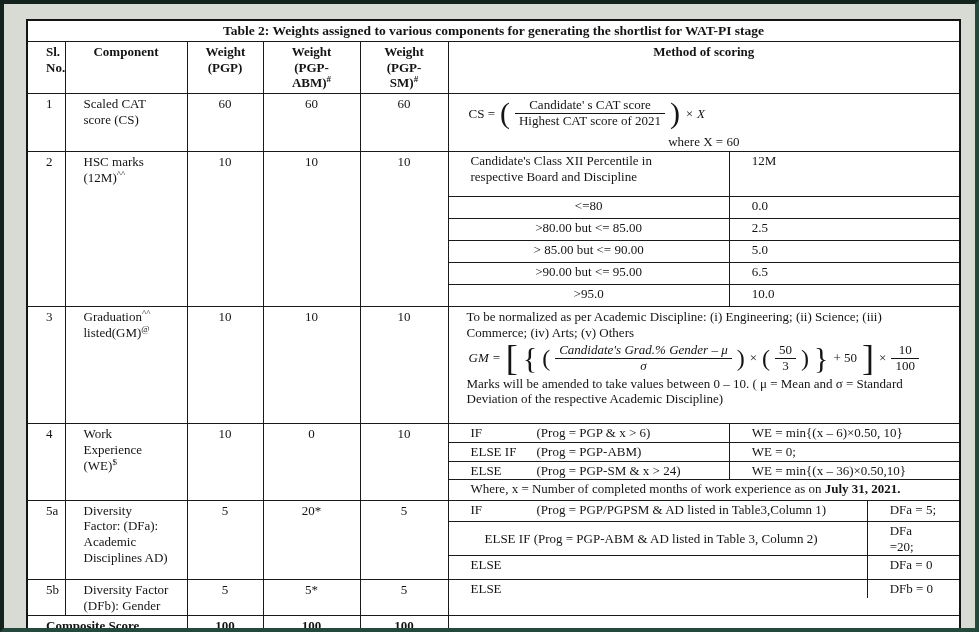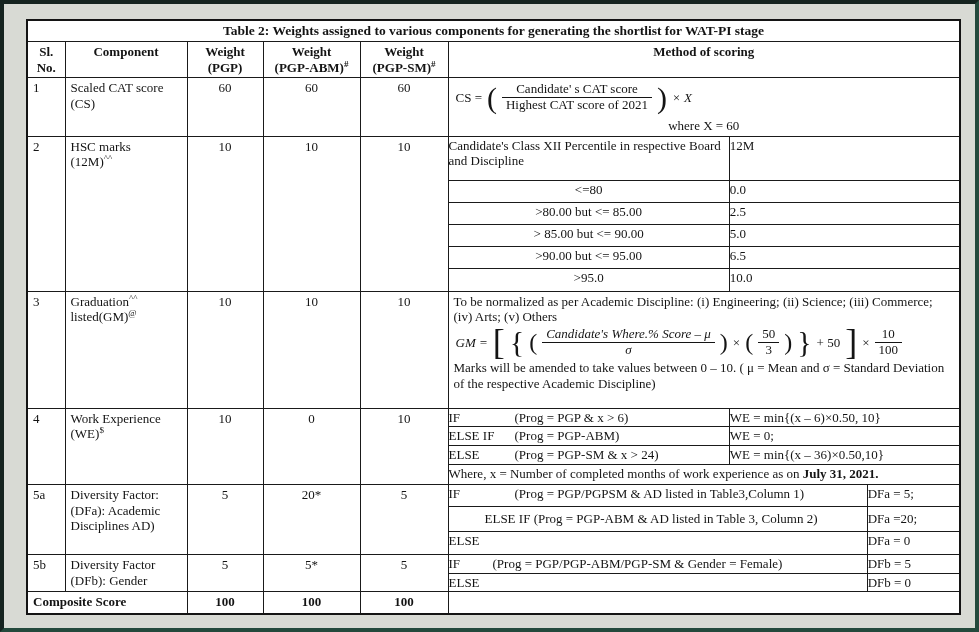--- a/index.html
+++ b/index.html
@@ -19,38 +19,38 @@
   table{border-collapse:collapse;}
   table.main{
     position:absolute;left:22px;top:15px;width:933px;
     background:#ffffff;
     border:2.5px solid #141414;
     table-layout:fixed;
     font-size:13px;line-height:1.2;
   }
   table.main > tbody > tr > td{
     border:1.5px solid #1a1a1a;
-    padding:2px 5px;
+    padding:2px 18px;
     vertical-align:top;
   }
   td.title-cell{
     text-align:center;font-weight:bold;font-size:13.5px;padding:1px 2px;
   }
   tr.hdr > td{
     text-align:center;font-weight:bold;vertical-align:middle;padding:1px 2px;
   }
   td.num{text-align:center;}
   td.p0{padding:0 !important;}
   .bold{font-weight:bold;}
   .ctr{text-align:center;}
   
   table.sub{width:100%;table-layout:fixed;font-size:13px;}
   table.sub td{
     border:1.5px solid #1a1a1a;
-    padding:1px 0;vertical-align:top;
+    padding:1px 22px;vertical-align:top;
   }
   table.sub tr:first-child > td{border-top:none;}
   table.sub tr:last-child > td{border-bottom:none;}
   table.sub td:first-child{border-left:none;}
   table.sub td:last-child{border-right:none;}
   .kw{display:inline-block;min-width:66px;}
   .kw-s{display:inline-block;min-width:44px;}
   .ind{padding-left:36px !important;}
   
   .fline{display:flex;align-items:center;gap:5px;padding:2px 2px;}
@@ -181,21 +181,21 @@
     <td class="num">10</td>
     <td class="num">10</td>
     <td>
       <div>To be normalized as per Academic Discipline: (i) Engineering; (ii) Science; (iii) Commerce; (iv) Arts; (v) Others</div>
       <div class="fline">
         <span class="it">GM =</span>
         <span class="b1">[</span>
         <span class="b2">{</span>
         <span class="b3">(</span>
         <span class="frac it">
-          <span class="fnum">Candidate's Where.% Score – μ</span>
+          <span class="fnum">Candidate's Grad.% Gender – μ</span>
           <span class="fden">σ</span>
         </span>
         <span class="b3">)</span>
         <span>×</span>
         <span class="b3">(</span>
         <span class="frac">
           <span class="fnum">50</span>
           <span class="fden">3</span>
         </span>
         <span class="b3">)</span>
@@ -282,24 +282,20 @@
     <td class="num">5*</td>
     <td class="num">5</td>
     <td class="p0">
       <table class="sub">
         <colgroup>
                 <col style="width:82%">
                 <col style="width:18%">
               </colgroup>
         <tbody>
         <tr style="height:17px">
-          <td><span class="kw-s">IF</span><span>(Prog = PGP/PGP-ABM/PGP-SM &amp; Gender = Female)</span></td>
-          <td>DFb = 5</td>
-        </tr>
-        <tr style="height:17px">
           <td><span>ELSE</span><span></span></td>
           <td>DFb = 0</td>
         </tr>
         </tbody>
       </table>
     </td>
   </tr>
 
   <tr style="height:22px">
     <td colspan="2" class="bold">Composite Score</td>

